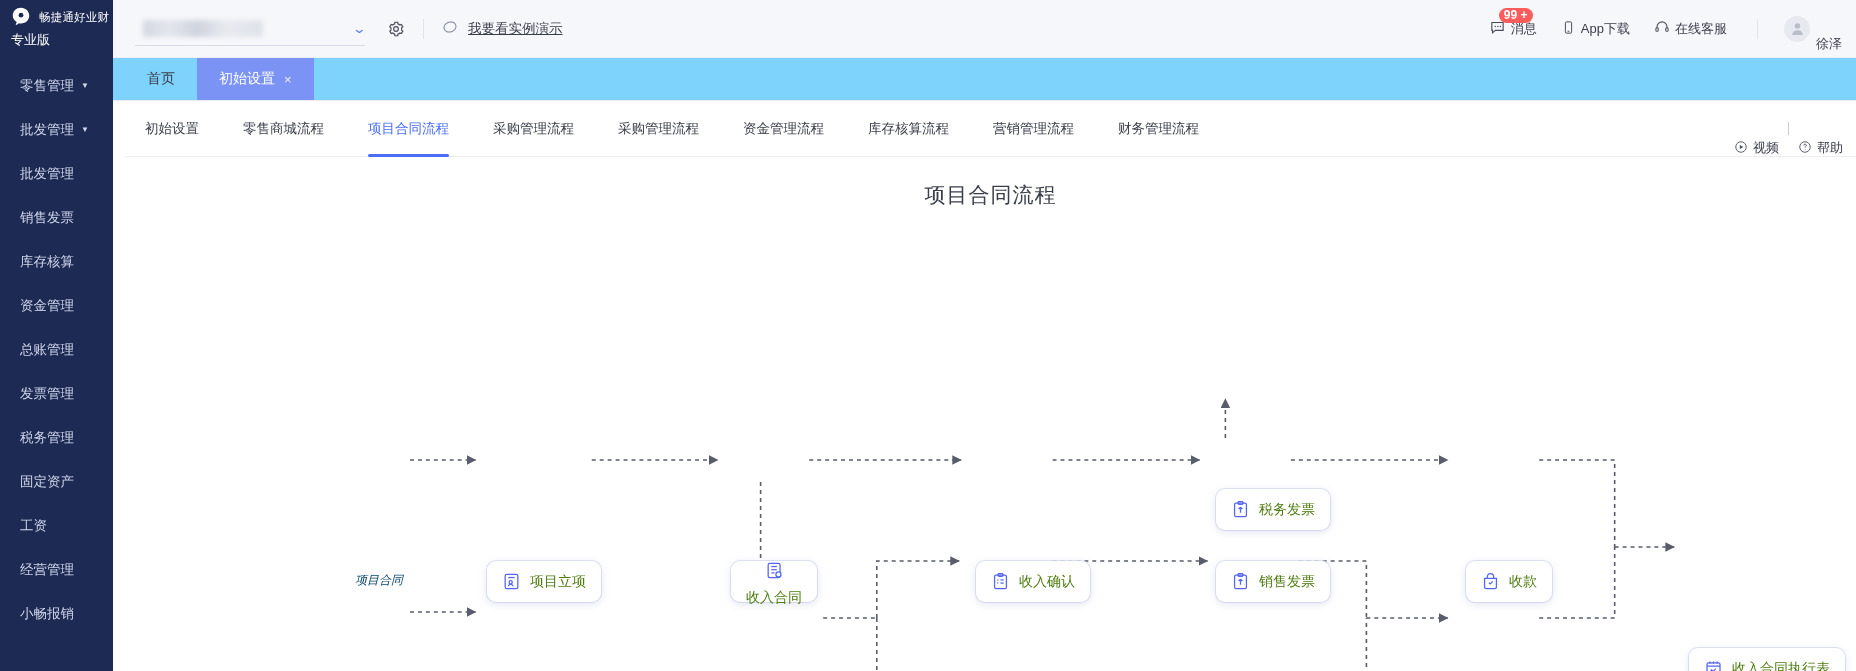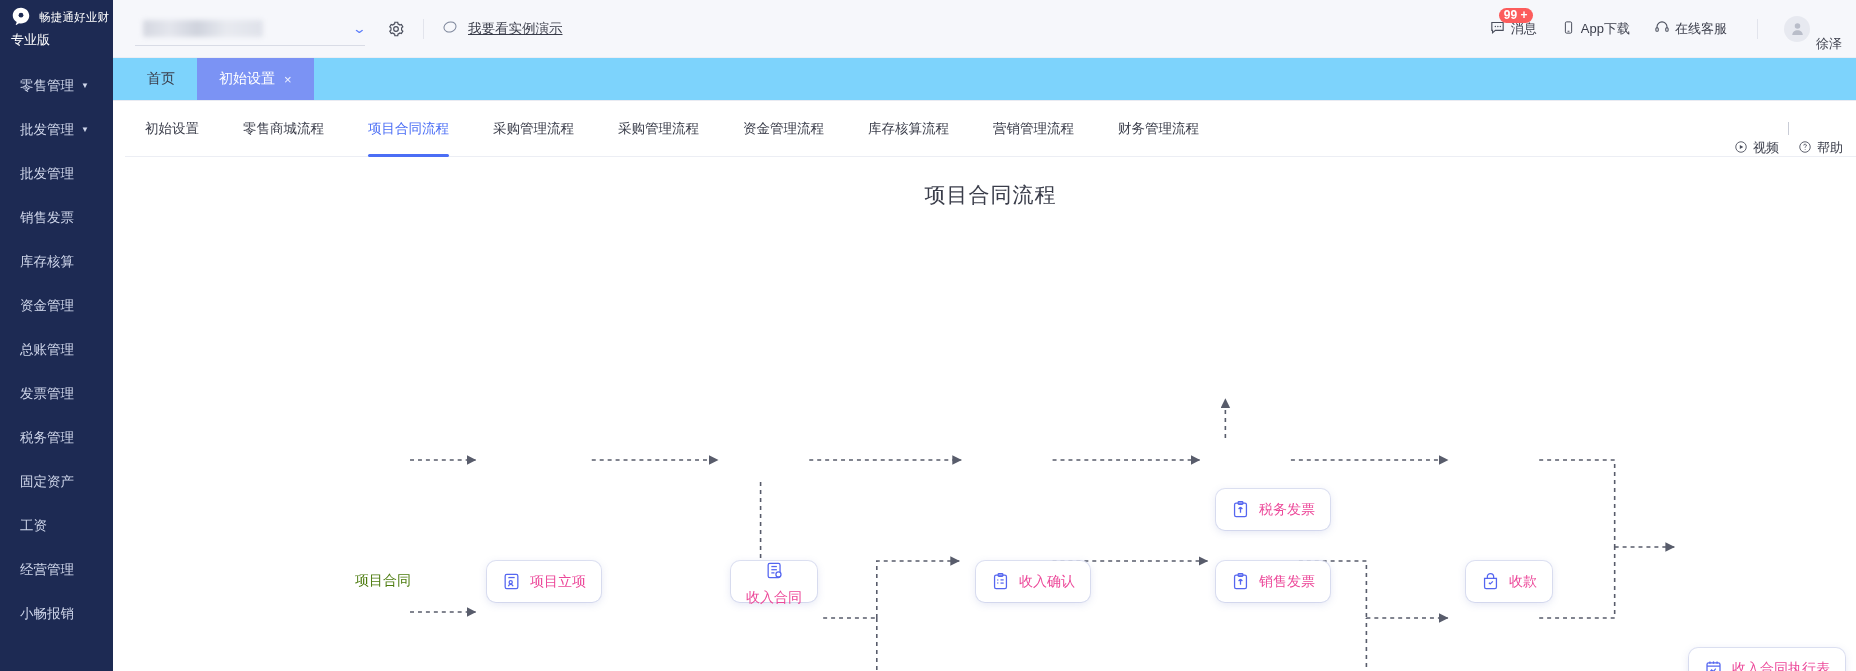--- a/index.html
+++ b/index.html
@@ -136,25 +136,25 @@
   .flow-title {
     position: absolute; left: 0; right: 0; top: 24px; text-align: center;
     font-size: 21px; color: #3a3d4a; letter-spacing: 1px;
   }
   svg.edges { position: absolute; inset: 0; width: 100%; height: 100%; }
 
   .node {
     position: absolute; display: flex; align-items: center; gap: 9px;
     background: #fff; border-radius: 9px; padding: 0 15px; height: 41px;
     box-shadow: 0 2px 9px rgba(90,105,190,.18), 0 0 0 1px rgba(222,226,242,.85);
-    font-size: 14px; color: #ec4899; white-space: nowrap; cursor: pointer;
+    font-size: 14px; color: #4d7c0f; white-space: nowrap; cursor: pointer;
   }
   .node .ic { width: 19px; height: 19px; flex: 0 0 19px; display: flex; }
   .rowlabel {
-    position: absolute; font-size: 14px; color: #4d7c0f; white-space: nowrap;
+    position: absolute; font-size: 12px; color: #0c4a6e; white-space: nowrap; font-style: italic;
   }
 </style>
 </head>
 <body>
 
 <div class="app">
 
   <aside class="sidebar">
     <div class="logo-block">
       <div class="logo-row">

